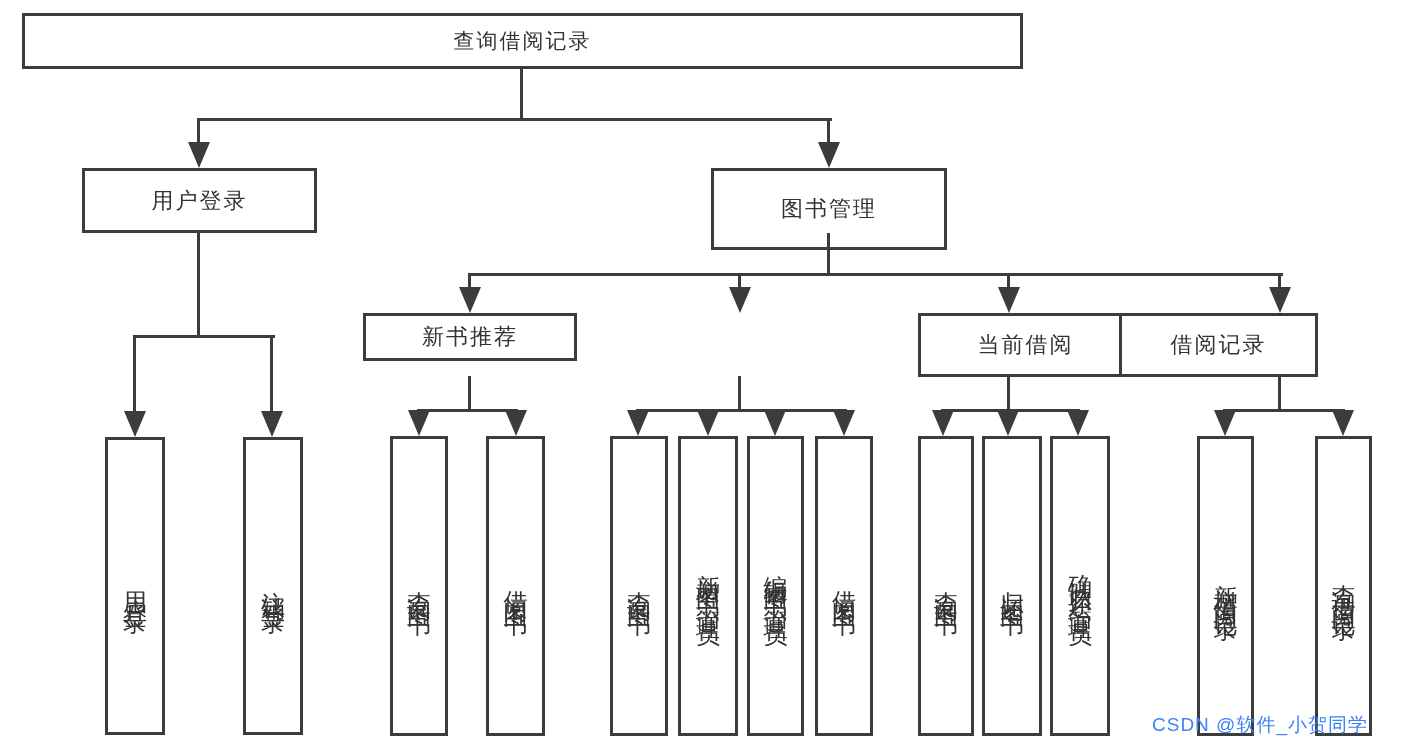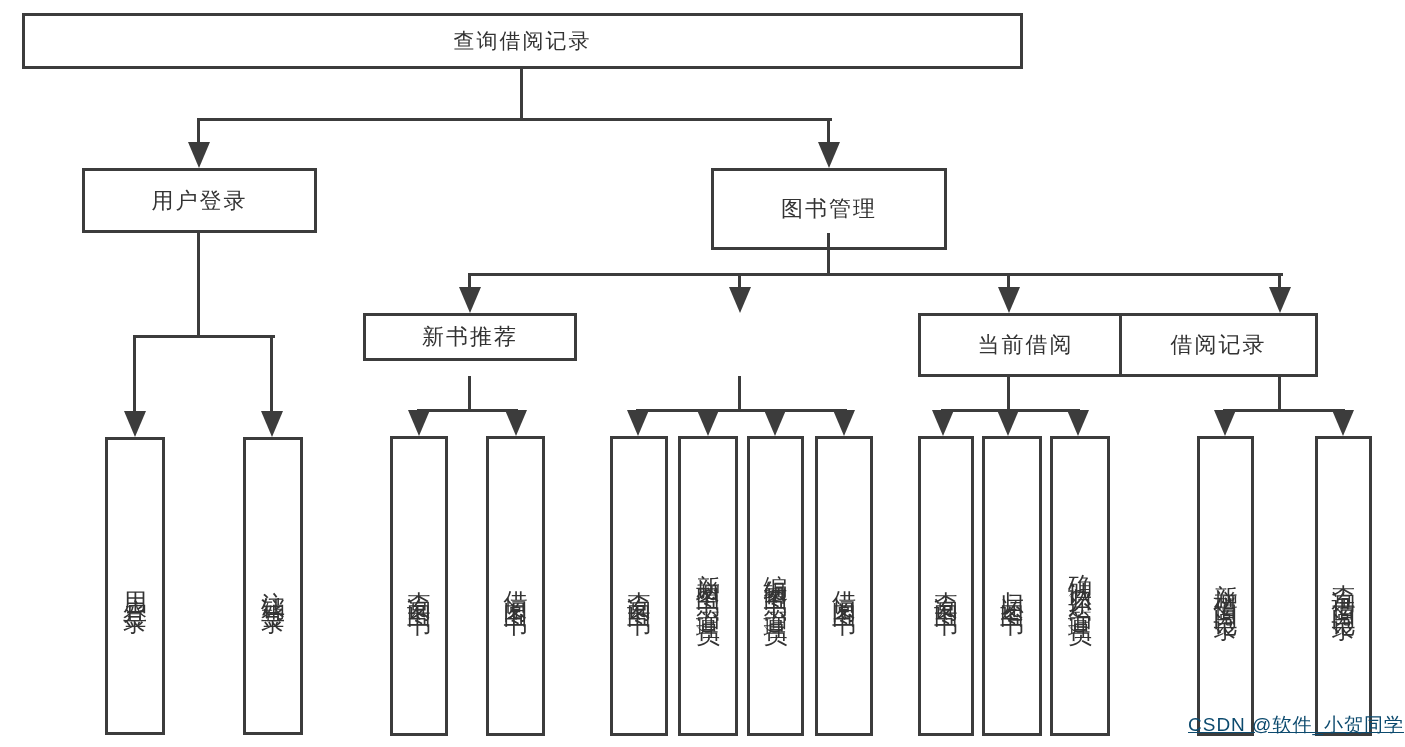--- a/index.html
+++ b/index.html
@@ -32,27 +32,26 @@
   .line { position: absolute; background: #3c3c3c; }
   .arrow {
     position: absolute;
     width: 0; height: 0;
     border-left: 11px solid transparent;
     border-right: 11px solid transparent;
     border-top: 26px solid #3c3c3c;
   }
   .watermark {
     position: absolute;
-    left: 1188px;
+    left: 1152px;
     top: 712px;
     font-size: 19px;
     letter-spacing: 1px;
-    color: #0c4a6e;
+    color: #3b82f6;
     white-space: nowrap;
-    text-decoration: underline;
   }
 </style>
 </head>
 <body>
 
 <div class="stage">
 
   <div class="node root-node" style="left:22px; top:13px; width:1001px; height:56px;">查询借阅记录</div>
 
   <div class="node h-node" style="left:82px; top:168px; width:235px; height:65px;">用户登录</div>

